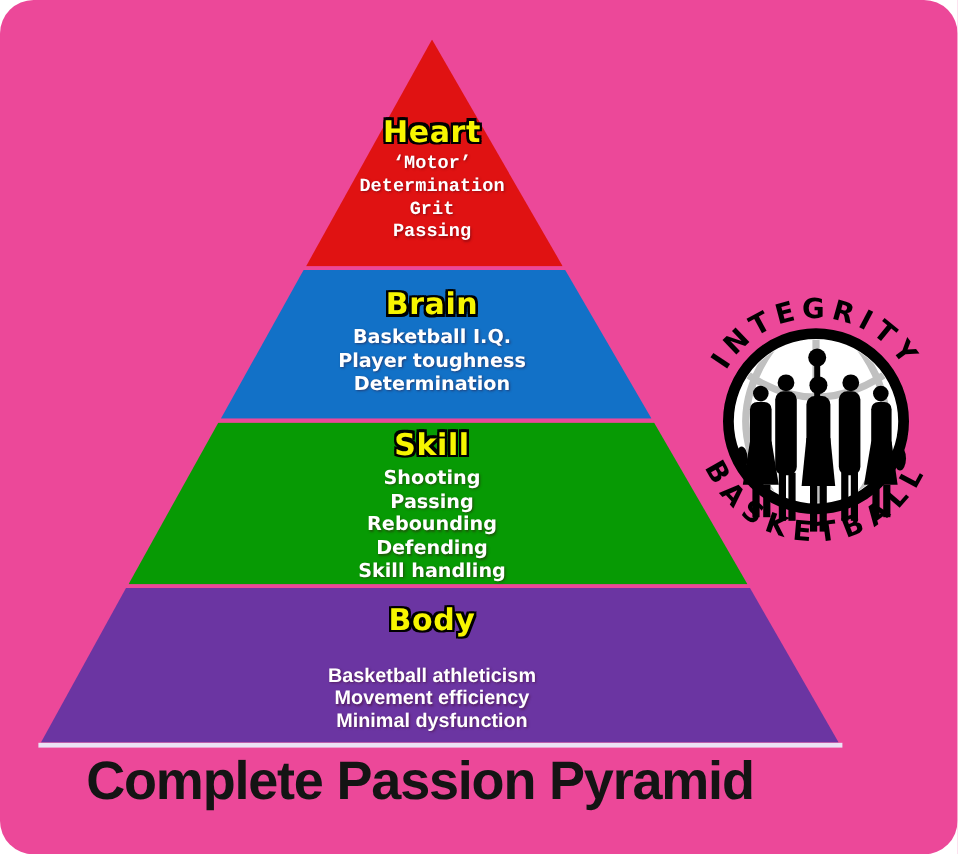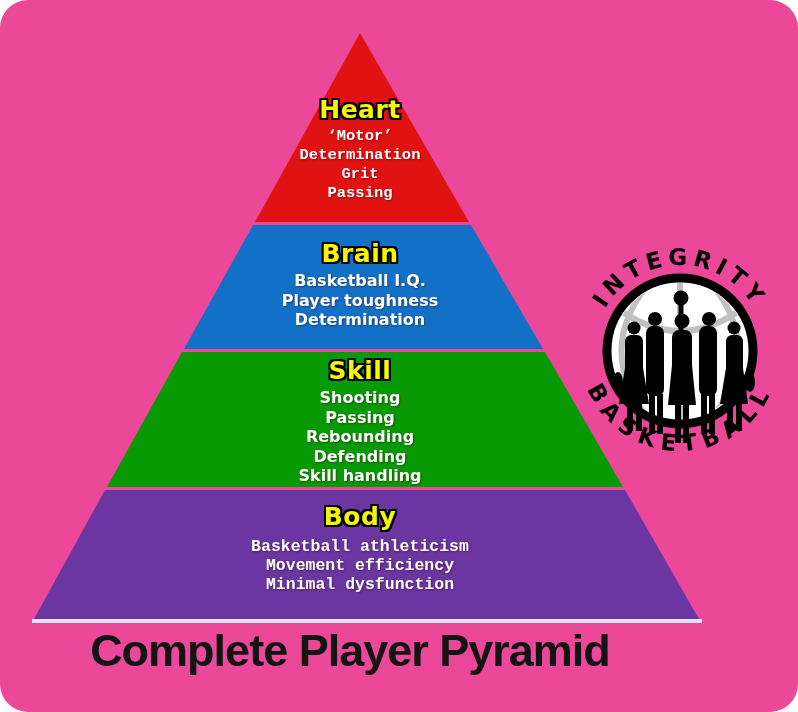--- a/index.html
+++ b/index.html
@@ -24,21 +24,21 @@
   .lt-skill{top:357px;}
   .lt-body{top:503px;}
   .lvl-label{
     font-size:25px;line-height:27px;font-weight:bold;letter-spacing:0.5px;
     text-shadow:-2px -2px 0 #000,2px -2px 0 #000,-2px 2px 0 #000,2px 2px 0 #000,
                 -2px 0 0 #000,2px 0 0 #000,0 -2px 0 #000,0 2px 0 #000;
   }
   .lvl-items{margin-top:4px;font-size:16px;line-height:19.5px;
     text-shadow:1px 1px 2px rgba(60,0,20,0.45);}
   .lt-heart .lvl-items{font-size:15.5px;line-height:19px;font-family:Liberation Mono, monospace;}
-  .lt-body .lvl-items{font-family:Liberation Mono, monospace;font-size:16.5px;line-height:19px;margin-top:7px;}
+  .lt-body .lvl-items{font-family:Liberation Sans, sans-serif;font-size:16.5px;line-height:19px;margin-top:24px;}
   
   .main-title{
     position:absolute;left:30px;top:625px;width:640px;text-align:center;
     font-family:"Liberation Sans",sans-serif;font-weight:bold;
     font-size:45px;line-height:52px;color:#141414;letter-spacing:-1px;
     white-space:nowrap;
   }
   
   .logo-svg{position:absolute;left:566px;top:236px;width:228px;height:232px;}
   .logo-arc-text{font-family:"DejaVu Sans",sans-serif;font-weight:bold;font-size:23px;}
@@ -149,15 +149,15 @@
     </g>
 
     <text class="logo-arc-text arc-top" style="fill: rgb(0, 0, 0);">
       <textPath href="#arcTop" startOffset="50%" text-anchor="middle">INTEGRITY</textPath>
     </text>
     <text class="logo-arc-text arc-bottom" style="fill: rgb(0, 0, 0);">
       <textPath href="#arcBottom" startOffset="50%" text-anchor="middle">BASKETBALL</textPath>
     </text>
   </svg>
 
-  <div class="main-title">Complete Player Pyramid</div>
+  <div class="main-title">Complete Passion Pyramid</div>
 
 </div>
 
 </body></html>

